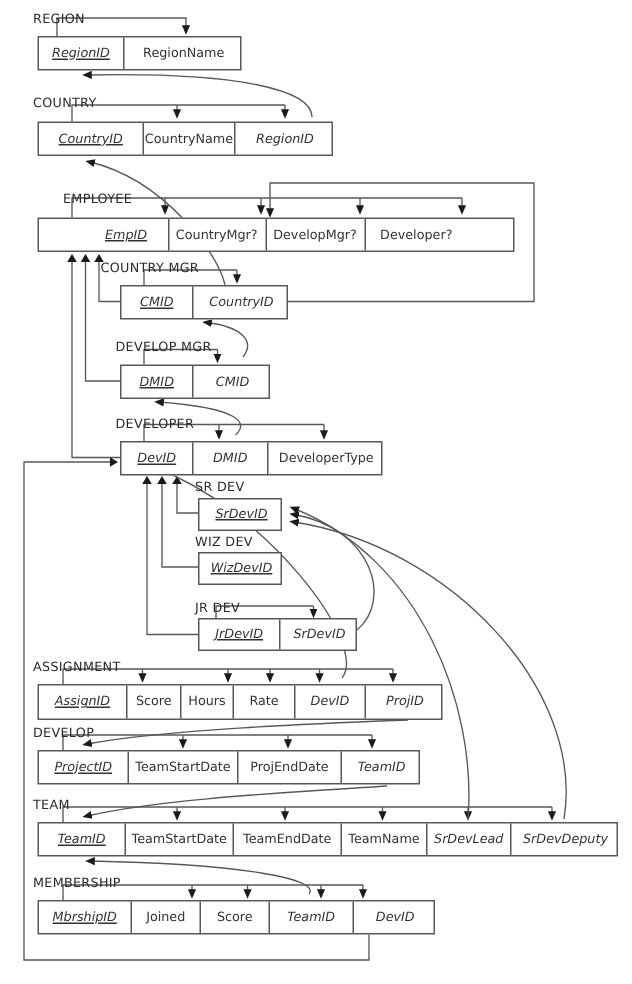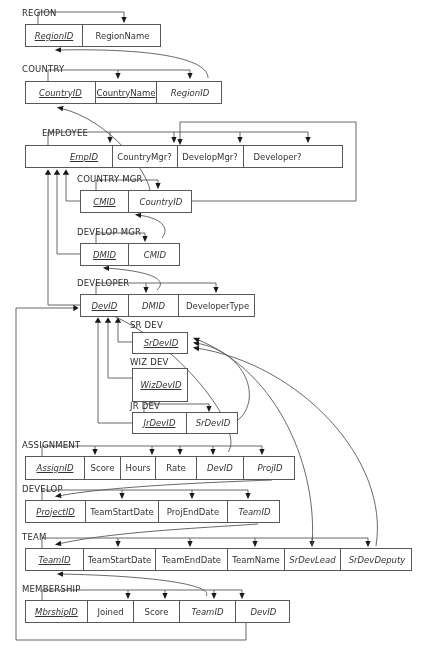--- a/index.html
+++ b/index.html
@@ -163,52 +163,52 @@
 
   <div id="entities-layer">
       <div class="ent-label" style="left: 22px; top: 8px;">REGION</div>
       <div class="table" style="left: 25px; top: 24px; width: 136px; height: 23px;">
         <div class="cell pk" style="width: 57px; flex: 0 0 57px;">RegionID</div>
         <div class="cell" style="width: 79px; flex: 0 0 79px;">RegionName</div>
       </div>
       <div class="ent-label" style="left: 22px; top: 64px;">COUNTRY</div>
       <div class="table" style="left: 25px; top: 81px; width: 197px; height: 23px;">
         <div class="cell pk" style="width: 70px; flex: 0 0 70px;">CountryID</div>
-        <div class="cell" style="width: 61px; flex: 0 0 61px; text-decoration: underline;">CountryName</div>
+        <div class="cell" style="width: 61px; flex: 0 0 61px;">CountryName</div>
         <div class="cell fk" style="width: 66px; flex: 0 0 66px;">RegionID</div>
       </div>
       <div class="ent-label" style="left: 14px; top: 128px; padding-left: 28px;">EMPLOYEE</div>
       <div class="table" style="left: 25px; top: 145px; width: 318px; height: 23px; justify-content: center;">
         <div class="cell pk" style="width: 56px; flex: 0 0 56px;">EmpID</div>
         <div class="cell" style="width: 65px; flex: 0 0 65px;">CountryMgr?</div>
         <div class="cell" style="width: 66px; flex: 0 0 66px;">DevelopMgr?</div>
         <div class="cell" style="width: 68px; flex: 0 0 68px;">Developer?</div>
       </div>
-      <div class="ent-label" style="left: 77px; top: 174px;">COUNTRY MGR</div>
+      <div class="ent-label" style="left: 67px; top: 174px;">COUNTRY MGR</div>
       <div class="table" style="left: 80px; top: 190px; width: 112px; height: 23px;">
         <div class="cell pk" style="width: 48px; flex: 0 0 48px;">CMID</div>
         <div class="cell fk" style="width: 64px; flex: 0 0 64px;">CountryID</div>
       </div>
       <div class="ent-label" style="left: 77px; top: 227px;">DEVELOP MGR</div>
       <div class="table" style="left: 80px; top: 243px; width: 100px; height: 23px;">
         <div class="cell pk" style="width: 48px; flex: 0 0 48px;">DMID</div>
         <div class="cell fk" style="width: 52px; flex: 0 0 52px;">CMID</div>
       </div>
       <div class="ent-label" style="left: 77px; top: 278px;">DEVELOPER</div>
       <div class="table" style="left: 80px; top: 294px; width: 175px; height: 23px;">
         <div class="cell pk" style="width: 48px; flex: 0 0 48px;">DevID</div>
         <div class="cell fk" style="width: 50px; flex: 0 0 50px;">DMID</div>
         <div class="cell" style="width: 77px; flex: 0 0 77px;">DeveloperType</div>
       </div>
       <div class="ent-label" style="left: 130px; top: 320px;">SR DEV</div>
       <div class="table" style="left: 132px; top: 332px; width: 56px; height: 22px;">
         <div class="cell pk" style="width: 56px; flex: 0 0 56px;">SrDevID</div>
       </div>
       <div class="ent-label" style="left: 130px; top: 357px;">WIZ DEV</div>
-      <div class="table" style="left: 132px; top: 368px; width: 56px; height: 34px;">
+      <div class="table" style="left: 132px; top: 368px; width: 56px; height: 22px;">
         <div class="cell pk" style="width: 56px; flex: 0 0 56px;">WizDevID</div>
       </div>
       <div class="ent-label" style="left: 130px; top: 401px;">JR DEV</div>
       <div class="table" style="left: 132px; top: 412px; width: 106px; height: 22px;">
         <div class="cell pk" style="width: 54px; flex: 0 0 54px;">JrDevID</div>
         <div class="cell fk" style="width: 52px; flex: 0 0 52px;">SrDevID</div>
       </div>
       <div class="ent-label" style="left: 22px; top: 440px;">ASSIGNMENT</div>
       <div class="table" style="left: 25px; top: 456px; width: 270px; height: 24px;">
         <div class="cell pk" style="width: 59px; flex: 0 0 59px;">AssignID</div>

